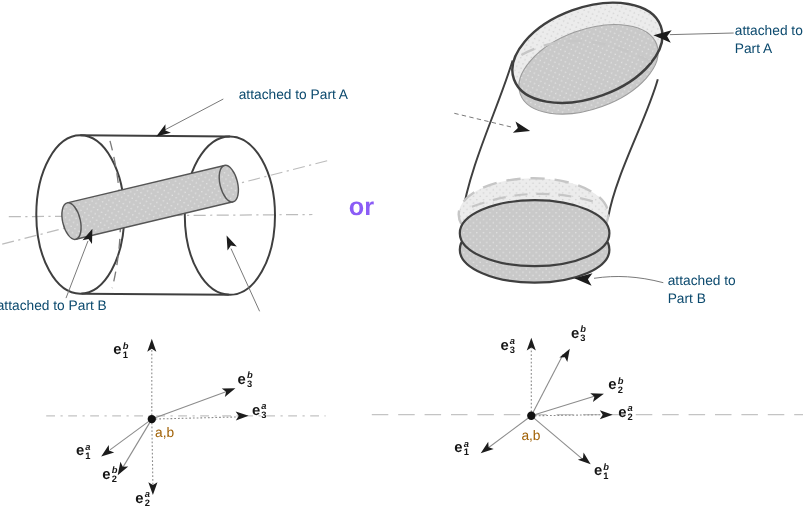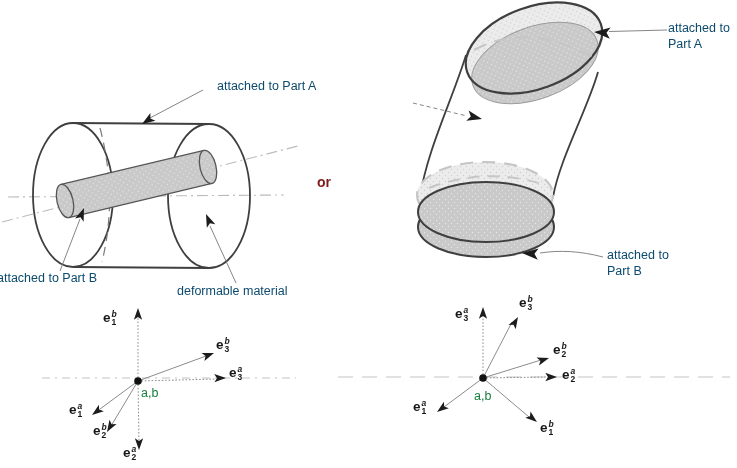--- a/index.html
+++ b/index.html
@@ -1,26 +1,26 @@
 <!DOCTYPE html>
 <html><head>
 <meta charset="utf-8">
 <style>
   html,body{margin:0;padding:0;background:#fff;}
   #stage{position:relative;width:737px;height:468px;background:#ffffff;overflow:hidden;
          font-family:"Liberation Sans","DejaVu Sans",sans-serif;color:#2f2f2f;}
   #art{position:absolute;left:0;top:0;}
   .lbl{position:absolute;font-size:12.5px;line-height:16px;color:#0c4a6e;white-space:nowrap;}
-  .or{position:absolute;font-size:14px;font-weight:600;color:#7f1d1d;}
+  .or{position:absolute;font-size:23px;font-weight:600;color:#8b5cf6;}
   .vec{position:absolute;color:#161616;display:flex;align-items:flex-start;}
   .vbase{font-weight:700;font-size:13.5px;line-height:13px;}
   .ss{display:inline-flex;flex-direction:column;align-items:flex-start;margin-left:1px;}
   .vsup{font-size:8.5px;font-style:italic;line-height:7px;font-weight:600;}
   .vsub{font-size:8.5px;font-weight:700;line-height:8px;}
-  .ab{position:absolute;font-size:12.5px;color:#15803d;}
+  .ab{position:absolute;font-size:12.5px;color:#a16207;}
 </style>
 </head>
 <body>
 
 <div id="stage">
 
 <svg id="art" width="737" height="468" viewBox="0 0 737 468">
   <defs>
     <path id="ah" d="M0 0 L-13 4.6 L-10 0 L-13 -4.6 Z" fill="#1c1c1c"></path>
     <pattern id="dotsGray" width="6" height="6" patternUnits="userSpaceOnUse">
@@ -115,21 +115,20 @@
     <use href="#ah" transform="translate(557,377) rotate(0) scale(0.9)"></use>
     <use href="#ah" transform="translate(437,412) rotate(143) scale(0.9)"></use>
     <use href="#ah" transform="translate(537,422) rotate(39) scale(0.9)"></use>
     <circle cx="483" cy="378" r="3.8" fill="#111"></circle>
   </g>
 </svg>
 
   <div class="lbl" style="left:217px;top:78px">attached to Part A</div>
   <div class="lbl" style="left:-3px;top:270px">attached to Part B</div>
   <div class="lbl" style="left:177px;top:283px">
-    <div>deformable material</div>
   </div>
 
   <div class="or" style="left:317px;top:174px">or</div>
 
   <div class="lbl" style="left:668px;top:20px">
     <div>attached to</div>
     <div>Part A</div>
   </div>
   <div class="lbl" style="left:607px;top:247px">
     <div>attached to</div>

